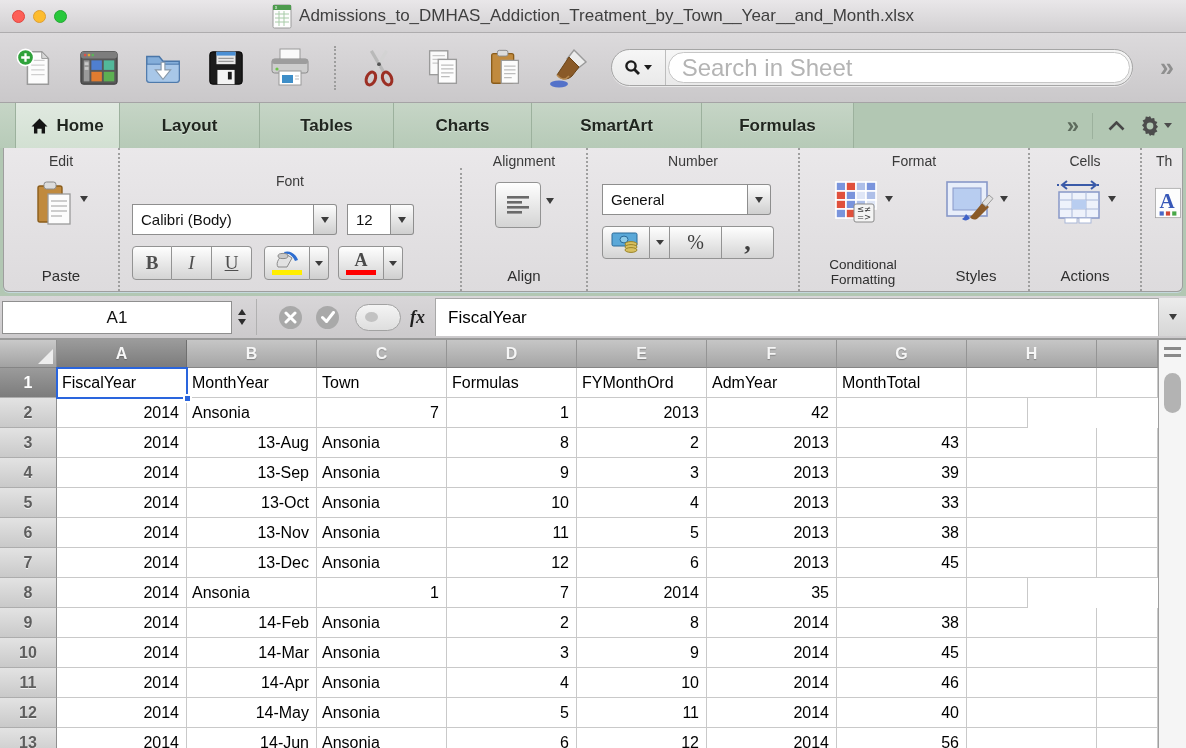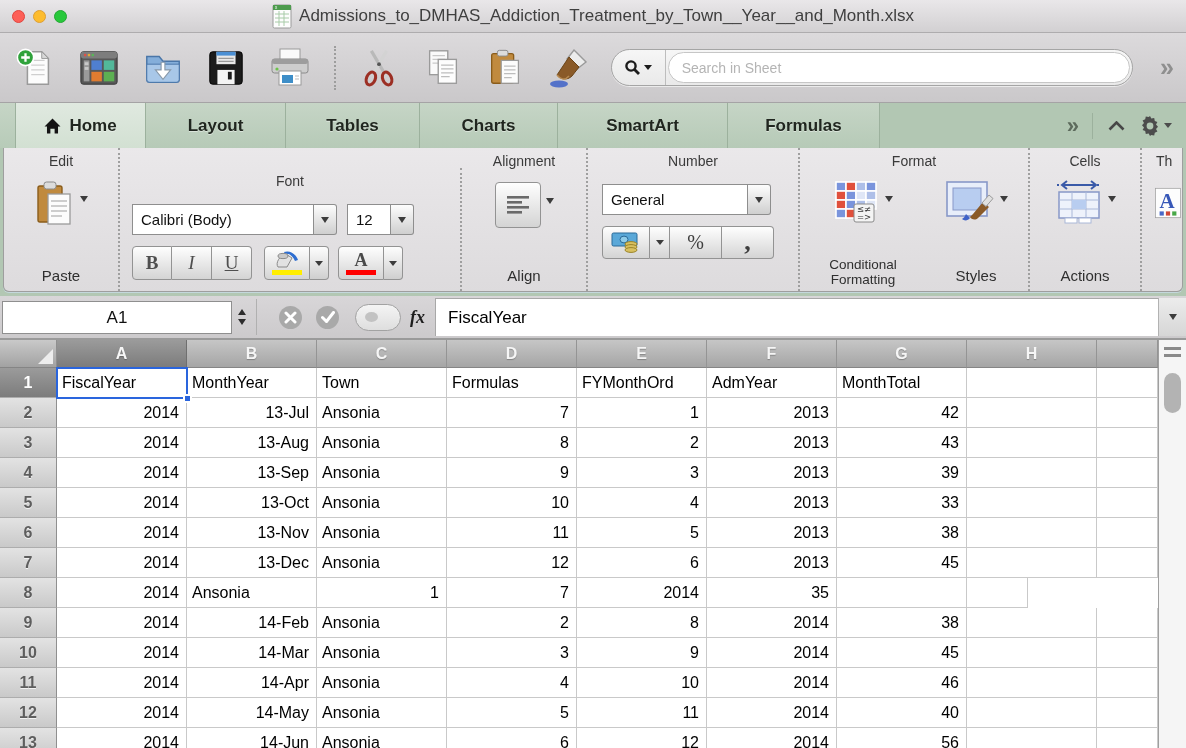--- a/index.html
+++ b/index.html
@@ -17,29 +17,29 @@
   .title-group { display:flex; align-items:center; gap:7px;text-align:right; }
   .title-text { font-size:17px; font-weight:500; color:#3f3f3f; }
 
   
   .toolbar { height:70px; background:linear-gradient(#dcdadc,#cac8ca); border-bottom:1px solid #a5a3a5; display:flex; align-items:center; padding:0 14px; gap:19px; }
   .tbtn { width:46px; height:46px; display:grid; place-items:center; }
   .tb-divider { width:2px; height:44px; border-left:2px dotted #9d9d9d; margin:0 2px; }
   .searchbox { margin-left:auto; width:542px; height:37px; border:1.5px solid #a5a5a5; border-radius:19px; background:linear-gradient(#f6f6f6,#e9e9e9); display:flex; align-items:center; box-shadow:0 1px 0 rgba(255,255,255,.6); }
   .search-scope { width:54px; height:100%; display:flex; align-items:center; justify-content:center; gap:3px; border-right:1.5px solid #bdbdbd; border-radius:19px 0 0 19px; }
   .search-inner { flex:1; height:31px; margin:0 2px; border:1.5px solid #c6c6c6; border-radius:16px; background:#fff; display:flex; align-items:center; padding-left:13px; }
-  .search-placeholder { color:#b4b4b4; font-size:14px; }
+  .search-placeholder { color:#b4b4b4; font-size:24px; }
   .tb-more { font-size:25px; font-weight:bold; color:#8f8f8f; margin-left:8px; letter-spacing:-2px; }
 
   
   .tabbar { height:45px; background:#b2c7b3; display:flex; align-items:stretch; }
   .tab-stub { width:16px; background:linear-gradient(#c6d5c6,#b7cbb8); border-right:1px solid #9cb19d; }
   .tab { display:flex; align-items:center; justify-content:center; gap:8px; font-size:17px; font-weight:600; color:#20261f; background:linear-gradient(#c6d5c6,#b6cab7); border-right:1px solid #9cb19d; text-shadow:0 1px 0 rgba(255,255,255,.45); }
   .tab.active { background:linear-gradient(#e0e9e0,#d2e0d2); }
-  .tab-home{width:130px;} .tab-layout{width:140px;} .tab-tables{width:134px;} .tab-charts{width:138px;} .tab-smartart{width:170px;} .tab-formulas{width:152px;}
+  .tab-home{width:104px;} .tab-layout{width:140px;} .tab-tables{width:134px;} .tab-charts{width:138px;} .tab-smartart{width:170px;} .tab-formulas{width:152px;}
   .tabbar-right { margin-left:auto; display:flex; align-items:center; gap:15px; padding-right:14px; }
   .tab-chevrons { font-size:22px; font-weight:bold; color:#5d6b5d; letter-spacing:-2px; }
   .tab-sep { width:1px; height:26px; background:#9cb19d; }
   .gear-wrap { display:flex; align-items:center; gap:4px; }
 
   
   .ribbon { height:148px; background:#b2c7b3; padding:0 3px 4px 3px; }
   .ribbon-panel { position:relative; height:144px; background:linear-gradient(#eae8ea,#dddbdd); border:1px solid #9e9e9e; border-top:none; border-radius:0 0 6px 6px; display:flex; overflow:hidden; box-shadow:0 1px 0 rgba(200,220,230,.8); }
   .rsec { position:relative; height:100%; flex:none; }
   .rsec.dotted { border-right:2px dotted #9f9f9f; }
@@ -533,21 +533,20 @@
           <div class="gcell al"><span>Formulas</span></div>
           <div class="gcell al"><span>FYMonthOrd</span></div>
           <div class="gcell al"><span>AdmYear</span></div>
           <div class="gcell al"><span>MonthTotal</span></div>
           <div class="gcell al"><span></span></div>
           <div class="gcell partial"></div>
         </div>
         <div class="grow">
           <div class="rowh">2</div>
           <div class="gcell ar"><span>2014</span></div>
-          <div class="gcell ar"><span>13-Jul</span></div>
           <div class="gcell al"><span>Ansonia</span></div>
           <div class="gcell ar"><span>7</span></div>
           <div class="gcell ar"><span>1</span></div>
           <div class="gcell ar"><span>2013</span></div>
           <div class="gcell ar"><span>42</span></div>
           <div class="gcell al"><span></span></div>
           <div class="gcell partial"></div>
         </div>
         <div class="grow">
           <div class="rowh">3</div>

